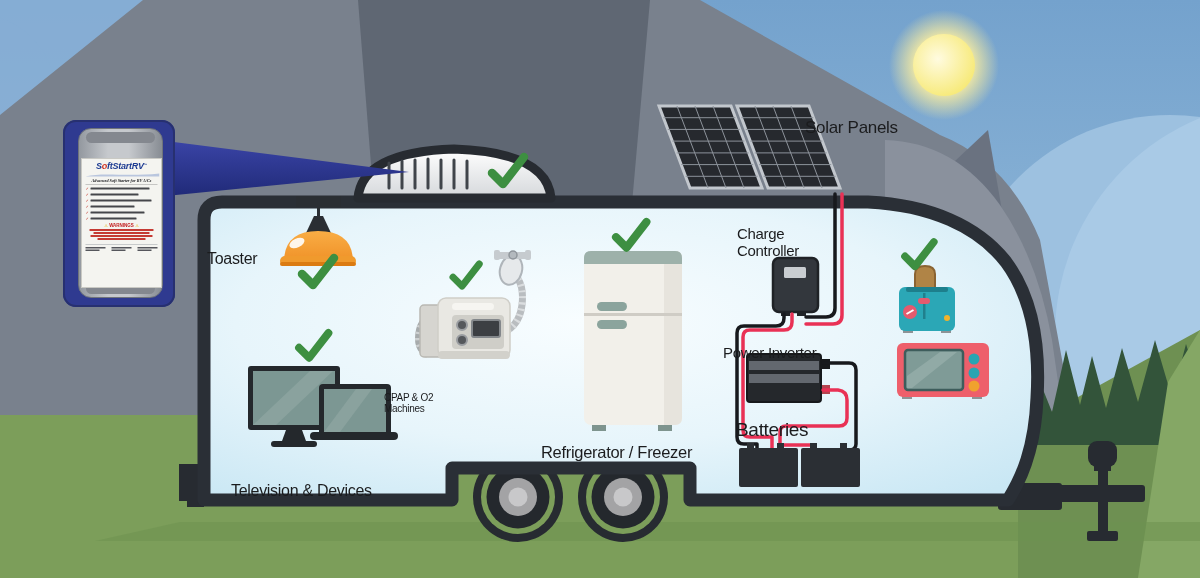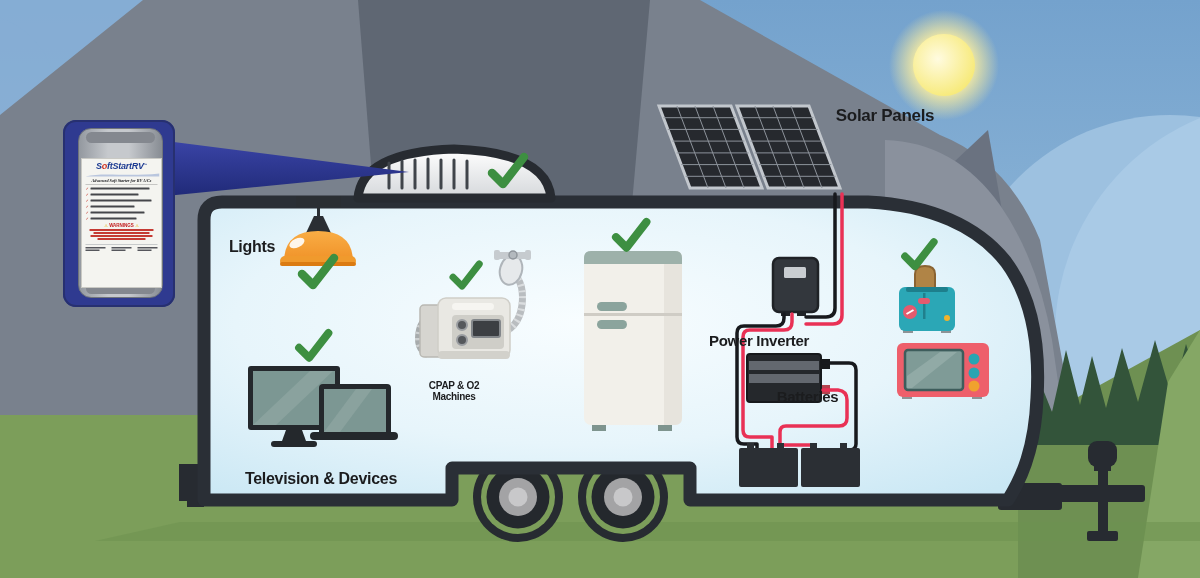--- a/index.html
+++ b/index.html
@@ -1,29 +1,29 @@
 <!DOCTYPE html>
 <html><head>
 <meta charset="utf-8">
 <style>
   html,body{margin:0;padding:0;background:#222;}
   #stage{position:relative;width:1200px;height:578px;overflow:hidden;background:#79a6cf;
          font-family:"Liberation Sans","DejaVu Sans",sans-serif;}
   #scene{position:absolute;left:0;top:0;}
-  .lbl{position:absolute;font-weight:700;color:#1b1c1e;text-align:center;
-       line-height:1.12;letter-spacing:-0.3px;white-space:pre-line;}
+  .lbl{position:absolute;font-weight:400;color:#1b1c1e;text-align:left;
+       line-height:1.12;letter-spacing:-0.3px;white-space:pre-line;margin-top:12px;}
   #lbl-lights{left:207px;top:238px;width:90px;font-size:16px}
   #lbl-ac{left:370px;top:211px;width:170px;font-size:17px}
   #lbl-solar{left:805px;top:106px;width:160px;font-size:17px}
   #lbl-tv{left:231px;top:470px;width:180px;font-size:16px}
   #lbl-cpap{left:384px;top:380px;width:140px;font-size:10px}
   #lbl-fridge{left:541px;top:431px;width:200px;font-size:16.5px}
   #lbl-charge{left:737px;top:214px;width:120px;font-size:15px}
-  #lbl-inverter{left:679px;top:333px;width:160px;font-size:15px}
-  #lbl-batteries{left:736px;top:389px;width:143px;font-size:15px}
+  #lbl-inverter{left:723px;top:333px;width:160px;font-size:15px}
+  #lbl-batteries{left:736px;top:407px;width:143px;font-size:19px}
   #lbl-micro{left:881px;top:413px;width:120px;font-size:15px}
 
   
   .ss-box{position:absolute;left:63px;top:120px;width:112px;height:187px;
           background:#2f3a90;border-radius:13px;box-shadow:inset 0 0 0 2px #273070;}
   .ss-device{position:absolute;left:15px;top:8px;width:85px;height:170px;border-radius:13px;
           background:linear-gradient(90deg,#93989f,#c6c9cd 35%,#c6c9cd 60%,#878c93);
           border:1px solid #6f747b;box-sizing:border-box;}
   .ss-cap{position:absolute;left:7px;right:7px;height:11px;background:#84888f;border-radius:8px;}
   .ss-cap.top{top:3px}.ss-cap.bot{bottom:3px}
@@ -299,25 +299,28 @@
     <path d="M0,16 L11,27 L32,0" transform="translate(302,258)"></path>
     <path d="M0,16 L11,27 L32,0" transform="translate(299,333) scale(0.92)"></path>
     <path d="M0,16 L11,27 L32,0" transform="translate(453,264) scale(0.82)"></path>
     <path d="M0,16 L11,27 L32,0" transform="translate(616,222) scale(0.95)"></path>
     <path d="M0,16 L11,27 L32,0" transform="translate(905,242) scale(0.9)"></path>
   </g>
 
   <polygon points="166,141 409,172 166,196" fill="url(#arrowGrad)"></polygon>
 </svg>
 
-<div class="lbl" id="lbl-lights">Lights</div>
+<div class="lbl" id="lbl-lights">Toaster</div>
 <div class="lbl" id="lbl-solar">Solar Panels</div>
 <div class="lbl" id="lbl-tv">Television &amp; Devices</div>
 <div class="lbl" id="lbl-cpap">CPAP &amp; O2
 Machines</div>
+<div class="lbl" id="lbl-fridge">Refrigerator / Freezer</div>
+<div class="lbl" id="lbl-charge">Charge
+Controller</div>
 <div class="lbl" id="lbl-inverter">Power Inverter</div>
 <div class="lbl" id="lbl-batteries">Batteries</div>
 
 <div class="ss-box">
   <div class="ss-device">
     <div class="ss-cap top"></div>
     <div class="ss-cap bot"></div>
     <div class="ss-label">
       <div class="ss-content">
         <div class="ss-logo"><span>S</span><span class="ss-o">o</span><span>ftStartRV</span><span class="ss-tm">™</span></div>

